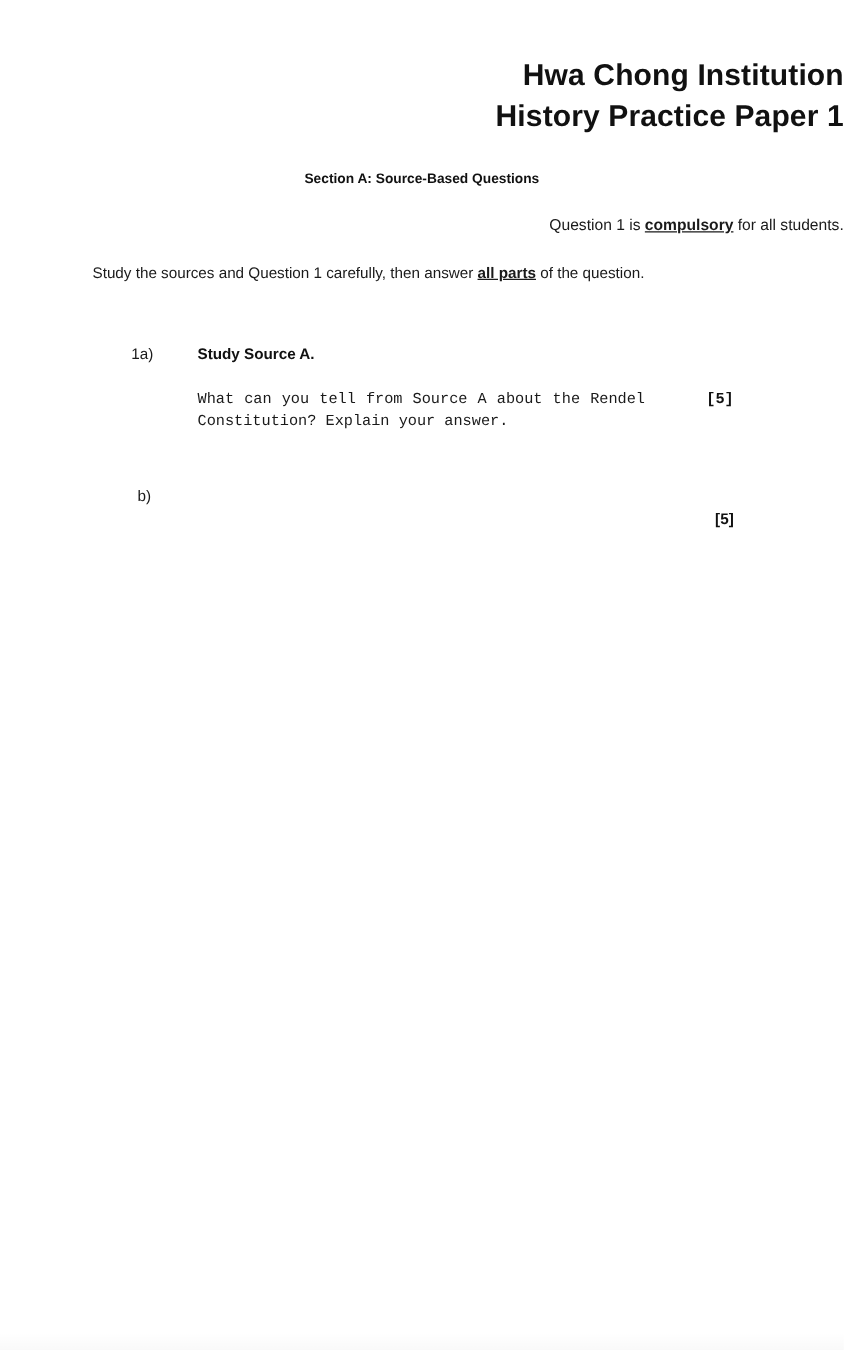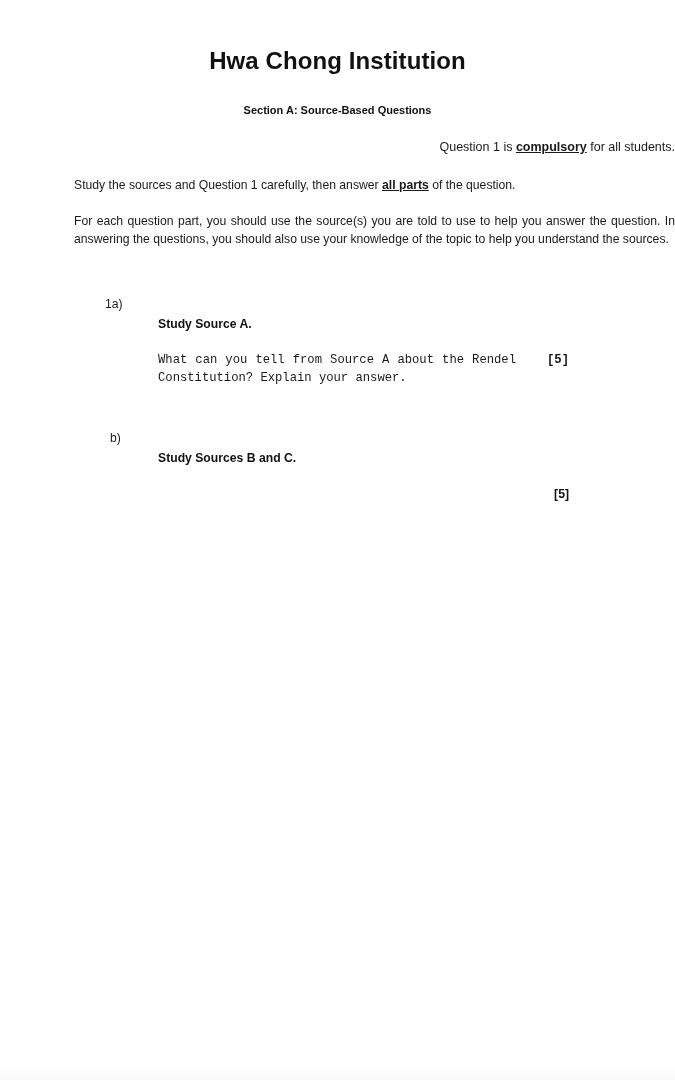--- a/index.html
+++ b/index.html
@@ -40,20 +40,21 @@
   .title-block {
     padding-top: 44px;
     text-align: center;
   }
   .title-line {
     font-size: 24px;
     font-weight: bold;
     line-height: 33px;
     letter-spacing: 0.1px;
     color: #111111;
+    text-align: right;
   }
 
   
   .section-heading {
     margin-top: 25px;
     text-align: center;
     font-size: 11px;
     font-weight: bold;
     line-height: 16px;
     color: #111111;
@@ -89,21 +90,21 @@
   }
 
   
   .questions {
     margin-top: 47px;
   }
   .question {
     display: flex;
     align-items: flex-start;
     padding-left: 105px;
-    padding-right: 72px;
+    padding-right: 54px;
   }
   .question.part-b {
     margin-top: 42px;
   }
   .q-label {
     width: 53px;
     flex: 0 0 53px;
     font-size: 12.2px;
     line-height: 18px;
     color: #1a1a1a;
@@ -114,21 +115,20 @@
   }
   .q-body {
     flex: 1 1 auto;
     min-width: 0;
   }
   .q-heading {
     font-size: 12.2px;
     font-weight: bold;
     line-height: 18px;
     color: #111111;
-    margin-top: 20px;
   }
   .q-text-row {
     display: flex;
     align-items: flex-start;
     margin-top: 18px;
     font-family: Liberation Mono, monospace;
   }
   .q-text {
     width: 358px;
     flex: 0 0 358px;
@@ -157,48 +157,47 @@
     flex: 1 1 auto;
   }
 </style>
 </head>
 <body>
 
 <div class="page">
 
   <div class="title-block">
     <div class="title-line">Hwa Chong Institution</div>
+    <div class="title-line">History Practice Paper 1</div>
   </div>
 
   <div class="section-heading">Section A: Source-Based Questions</div>
 
   <div class="compulsory-note"><span>Question 1 is </span><span class="bold-underline">compulsory</span><span> for all students.</span></div>
 
   <div class="intro-area">
     <div class="intro-para"><span>Study the sources and Question 1 carefully, then answer </span><span class="bold-underline">all parts</span><span> of the question.</span></div>
-    <div class="intro-para">For each question part, you should use the source(s) you are told to use to help you answer the question. In answering the questions, you should also use your knowledge of the topic to help you understand the sources.</div>
   </div>
 
   <div class="questions">
 
     <div class="question part-a">
       <div class="q-label">1a)</div>
       <div class="q-body">
         <div class="q-heading">Study Source A.</div>
         <div class="q-text-row">
           <div class="q-text">What can you tell from Source A about the Rendel Constitution? Explain your answer.</div>
           <div class="q-marks">[5]</div>
         </div>
       </div>
     </div>
 
     <div class="question part-b">
       <div class="q-label indent-b">b)</div>
       <div class="q-body">
-        <div class="q-heading">Study Sources B and C.</div>
         <div class="q-marks below">[5]</div>
       </div>
     </div>
 
   </div>
 
   <div class="page-bottom-edge"></div>
 </div>
 
 </body></html>

